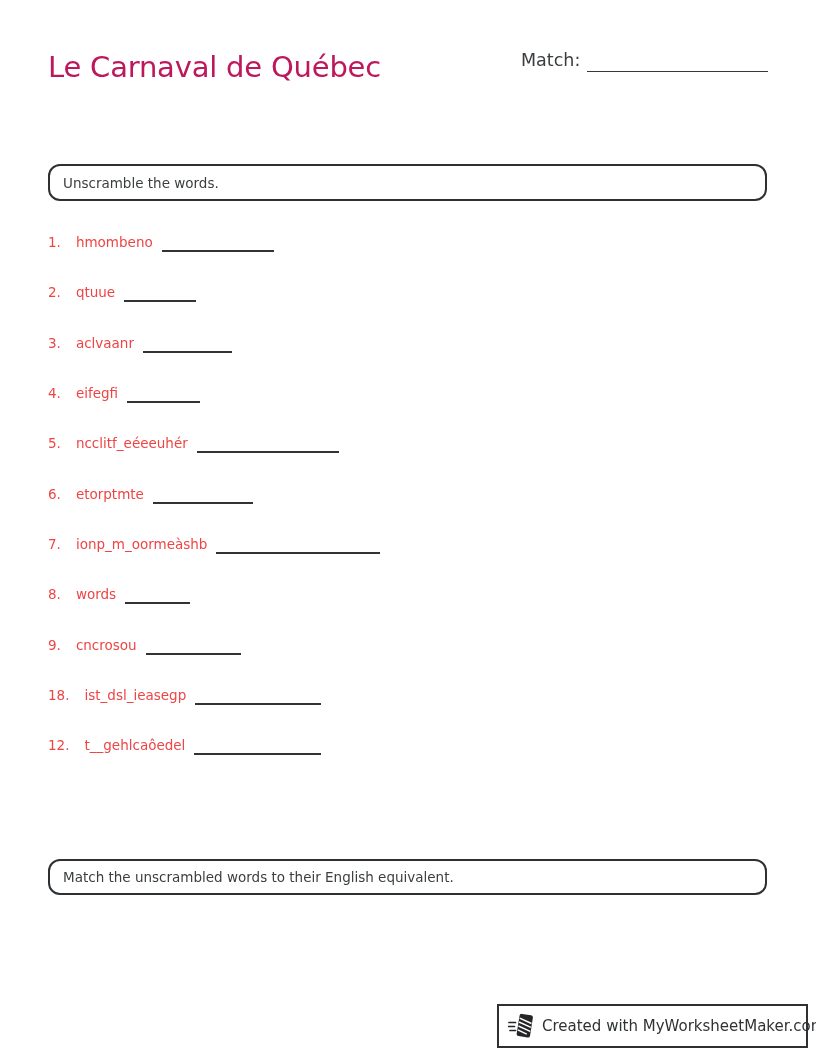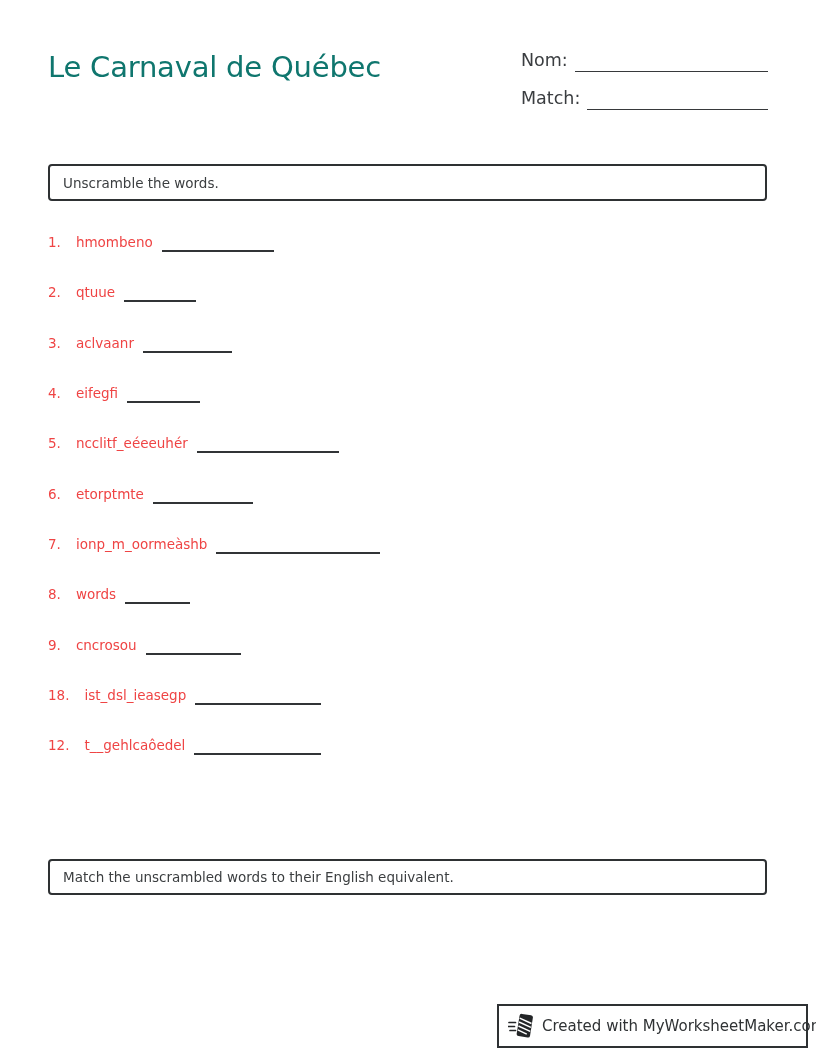--- a/index.html
+++ b/index.html
@@ -15,21 +15,21 @@
     overflow: hidden;
   }
   
   #worksheet-title {
     position: absolute;
     left: 48px;
     top: 50px;
     font-size: 29px;
     font-weight: 400;
     letter-spacing: -0.2px;
-    color: #0f766e;
+    color: #be185d;
     white-space: nowrap;
   }
   #name-date {
     position: absolute;
     left: 521px;
     top: 50px;
     width: 247px;
   }
   .nd-row {
     display: flex;
@@ -46,21 +46,21 @@
     border-bottom: 1.5px solid #37393b;
     position: relative;
     top: 6px;
   }
   
   .instruction-box {
     position: absolute;
     left: 48px;
     width: 719px;
     border: 2px solid #2e3133;
-    border-radius: 4px;
+    border-radius: 12px;
     background: #ffffff;
     display: flex;
     align-items: center;
     padding-left: 13px;
     font-size: 13.5px;
     color: #3b3e40;
   }
   #instruction-box-1 { top: 164px; height: 37px; }
   #instruction-box-2 { top: 837px; height: 36px; margin-top: 22px; }
   
@@ -106,24 +106,20 @@
 </style>
 </head>
 <body>
 
 <div id="page">
 
   <div id="worksheet-title">Le Carnaval de Québec</div>
 
   <div id="name-date">
     <div class="nd-row">
-      <span>Nom:</span>
-      <span class="nd-line"></span>
-    </div>
-    <div class="nd-row">
       <span>Match:</span>
       <span class="nd-line"></span>
     </div>
   </div>
 
   <div id="instruction-box-1" class="instruction-box">
     <span>Unscramble the words.</span>
   </div>
 
   <div id="word-list">

